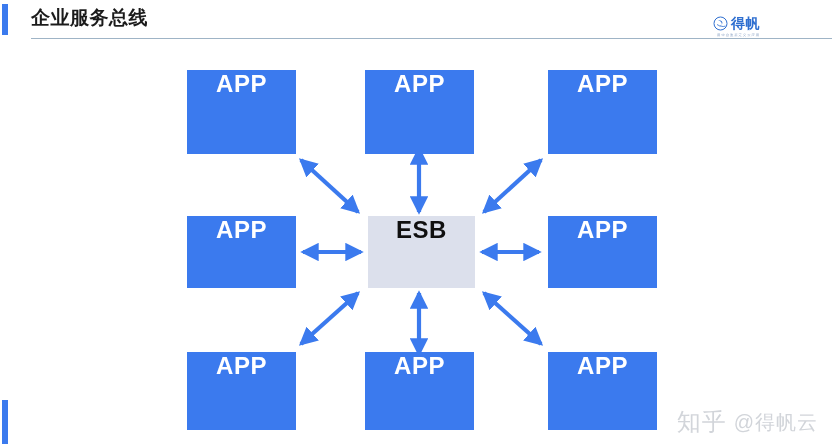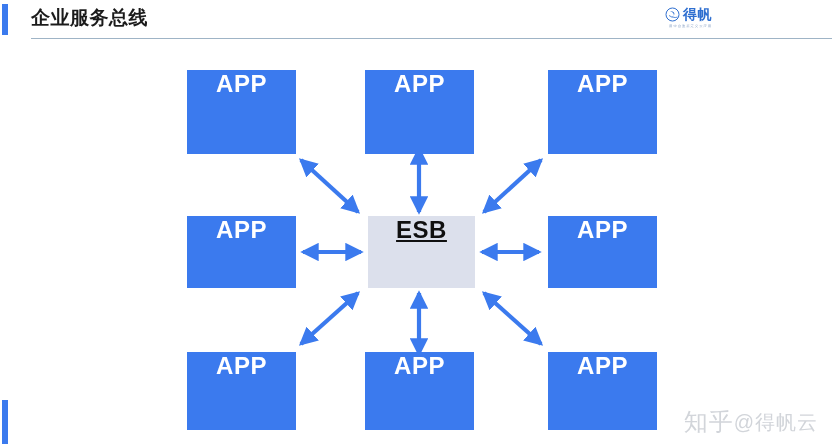--- a/index.html
+++ b/index.html
@@ -14,20 +14,21 @@
     overflow: hidden;
     position: relative;
   }
 
   
   .header {
     position: absolute;
     left: 0; top: 0;
     width: 720px;
     height: 44px;
+    padding-left: 48px;
   }
   .header-accent {
     position: absolute;
     left: 2px; top: 4px;
     width: 6px;
     height: 31px;
     background: #3b7aee;
   }
   .header-title {
     position: absolute;
@@ -55,20 +56,21 @@
     right: 8px;
     top: 7px;
     display: flex;
     flex-direction: column;
     align-items: flex-end;
   }
   .logo-row {
     display: flex;
     align-items: flex-end;
     gap: 3px;
+    margin-top: 9px;
   }
   .logo-mark {
     width: 15px;
     height: 15px;
     flex: 0 0 auto;
   }
   .logo-word {
     font-size: 14px;
     font-weight: bold;
     color: #2f6fd0;
@@ -109,30 +111,30 @@
     font-size: 24px;
     font-weight: bold;
     letter-spacing: 0.5px;
   }
   .node-esb {
     background: #dce0ec;
     color: #101010;
     font-size: 24px;
     font-weight: bold;
     letter-spacing: 0.5px;
-    text-decoration: underline;
   }
 
   
   .watermark {
     position: absolute;
     right: 14px;
     bottom: 8px;
     display: flex;
     align-items: center;
+    gap: 7px;
   }
   .wm-zhihu {
     font-size: 24px;
     color: #d2d5da;
     font-weight: normal;
     letter-spacing: 1px;
     line-height: 28px;
   }
   .wm-user {
     font-size: 20px;

